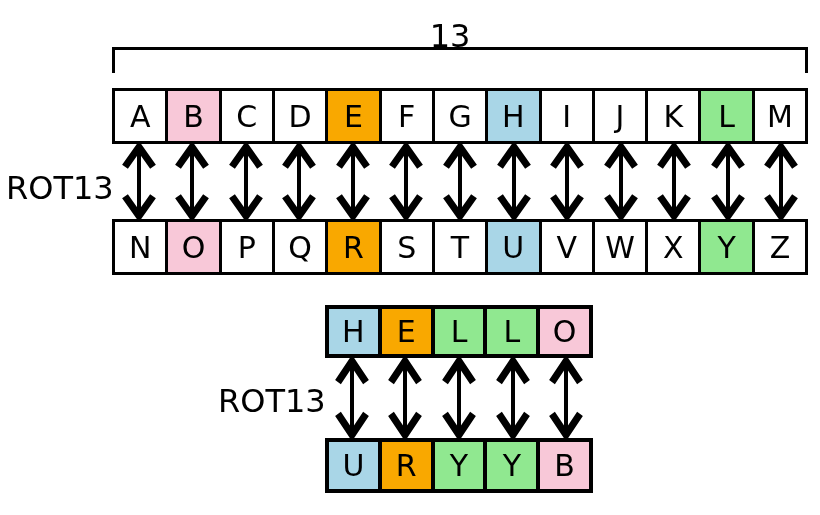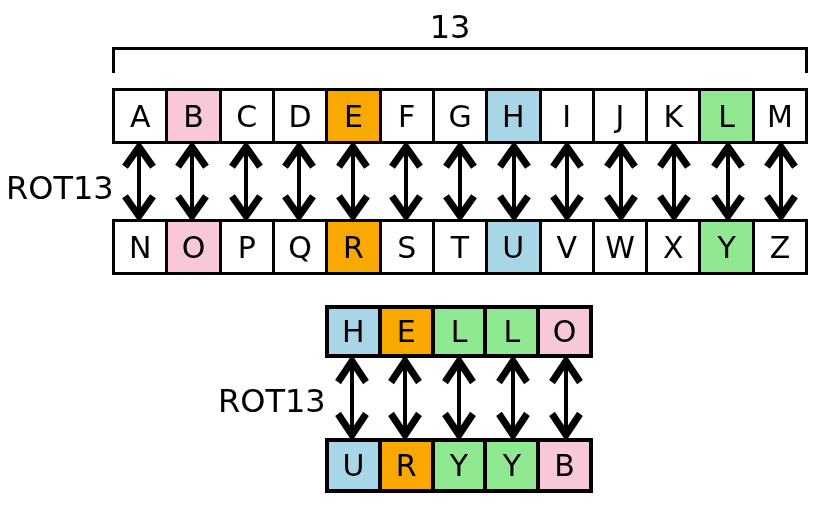--- a/index.html
+++ b/index.html
@@ -1,21 +1,21 @@
 <!DOCTYPE html>
 <html><head>
 <meta charset="utf-8">
 <style>
   html,body{margin:0;padding:0;background:#ffffff;}
   .canvas{
     position:relative;width:820px;height:515px;background:#ffffff;overflow:hidden;
     font-family:"DejaVu Sans","Liberation Sans",sans-serif;color:#000;
   }
   .label{position:absolute;font-size:32px;line-height:1;white-space:nowrap;}
-  .thirteen-label{left:112px;top:11px;width:676px;text-align:center;}
+  .thirteen-label{left:112px;top:20px;width:676px;text-align:center;}
   .rot13-top-label{left:6px;top:172px;}
   .rot13-bottom-label{left:218px;top:385px;}
   .bracket{
     position:absolute;left:112px;top:47px;width:696px;height:26px;
     border-top:3px solid #000;border-left:3px solid #000;border-right:3px solid #000;
     box-sizing:border-box;
   }
   .letter-row{position:absolute;display:flex;}
   .row-alpha-top{left:112px;top:88px;width:696px;height:56px;}
   .row-alpha-bottom{left:112px;top:219px;width:696px;height:56px;}

